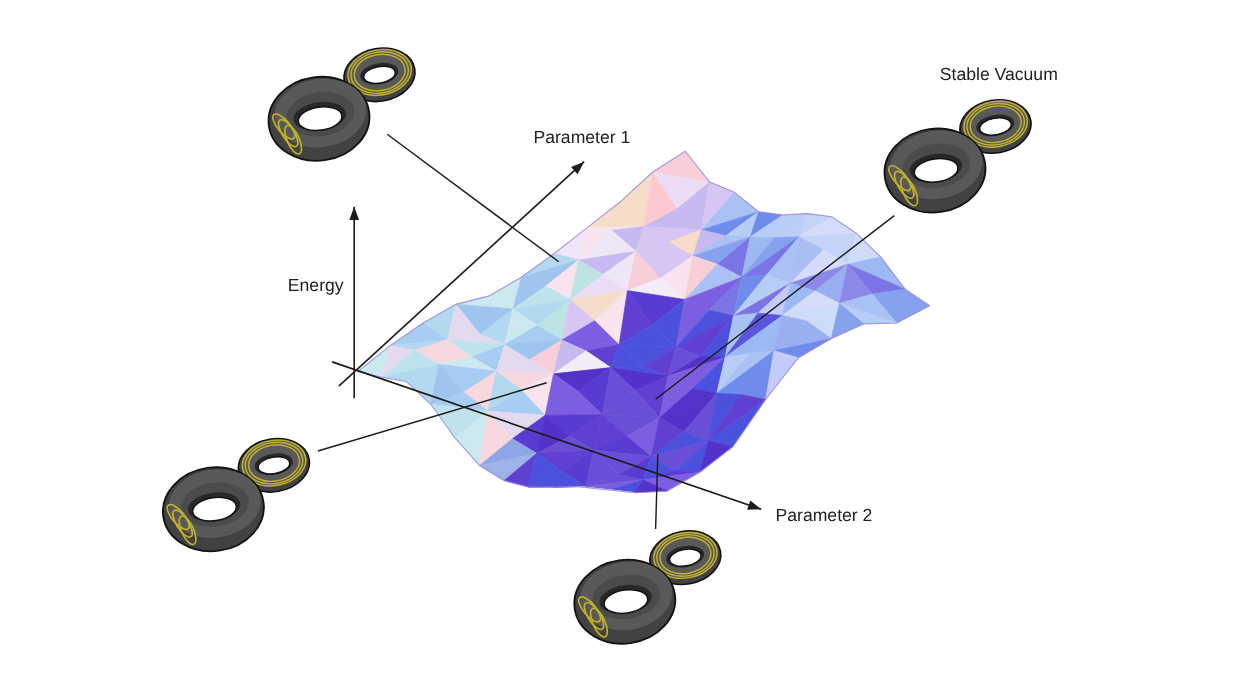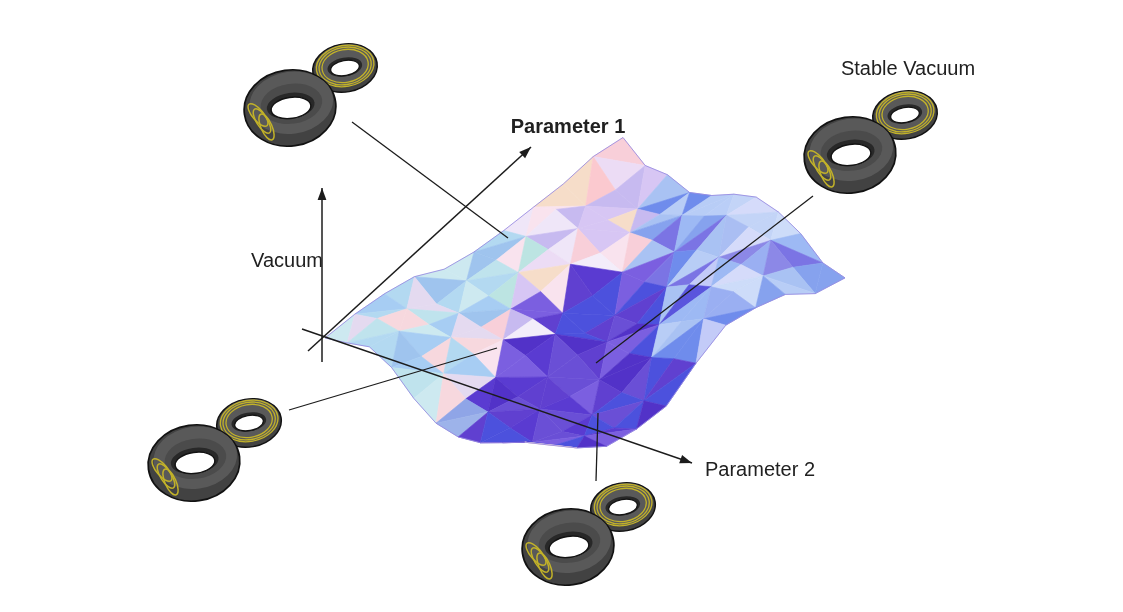--- a/index.html
+++ b/index.html
@@ -15,21 +15,21 @@
     background: #ffffff;
     overflow: hidden;
   }
   #scene {
     position: absolute;
     left: 0;
     top: 0;
   }
   .label {
     position: absolute;
-    font-size: 20px;
+    font-size: 16px;
     line-height: 1.2;
     color: #212121;
     white-space: nowrap;
     user-select: none;
   }
   .label.centered { transform: translate(-50%, -50%); }
   .label.vcentered { transform: translateY(-50%); text-align: center; }
 </style>
 </head>
 <body>
@@ -322,20 +322,20 @@
         <ellipse cx="570" cy="542" rx="42" ry="31" fill="#595959" transform="rotate(-8 568 547)"></ellipse>
         <ellipse cx="570" cy="543" rx="31" ry="20" fill="#4b4b4b" transform="rotate(-8 568 547)"></ellipse>
         <ellipse cx="569" cy="545" rx="24" ry="13" fill="#282828" transform="rotate(-8 568 547)"></ellipse>
         <ellipse cx="569" cy="547" rx="20" ry="10.5" fill="#ffffff" stroke="#121212" stroke-width="1.4" transform="rotate(-8 568 547)"></ellipse>
         <ellipse cx="536" cy="554" rx="5.5" ry="14" fill="none" stroke="#c2b229" stroke-width="1.5" transform="rotate(-40 536 554)"></ellipse>
         <ellipse cx="540" cy="560" rx="5.5" ry="14" fill="none" stroke="#c2b229" stroke-width="1.5" transform="rotate(-32 540 560)"></ellipse>
         <ellipse cx="544.5" cy="566" rx="5.5" ry="14" fill="none" stroke="#c2b229" stroke-width="1.5" transform="rotate(-24 544.5 566)"></ellipse>
       </g>
     </svg>
 
-  <div class="label centered" style="left:287px; top:260px;">Vacuum</div>
-
-  <div class="label centered" style="left:568px; top:126px;font-weight:bold;">Parameter 1</div>
+  <div class="label centered" style="left:287px; top:260px;">Energy</div>
+
+  <div class="label centered" style="left:529px; top:126px;">Parameter 1</div>
 
   <div class="label vcentered" style="left:705px; top:469px;">Parameter 2</div>
 
   <div class="label centered" style="left:908px; top:68px;">Stable Vacuum</div>
 </div>
 
 </body></html>

